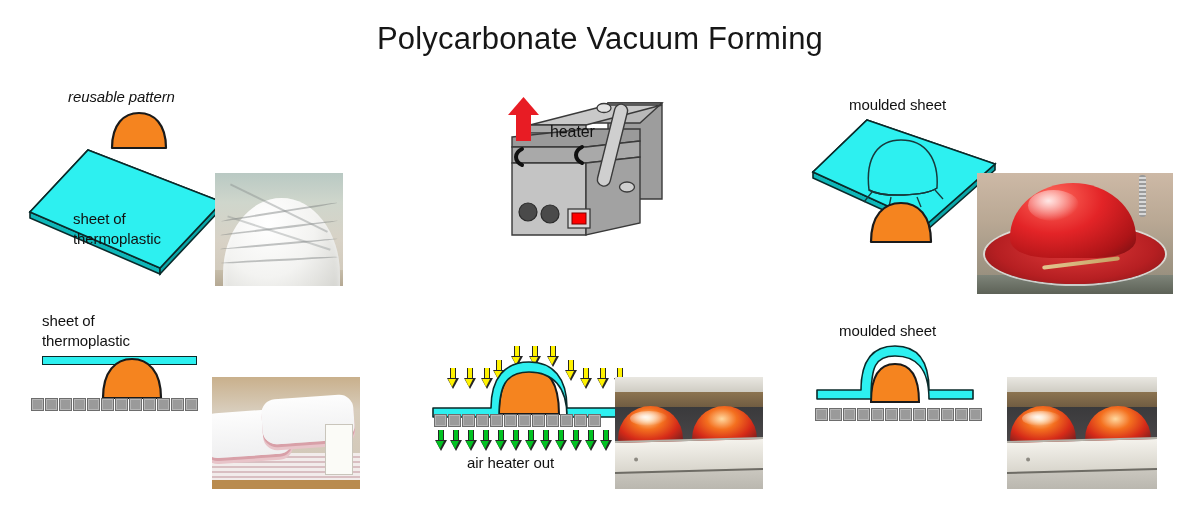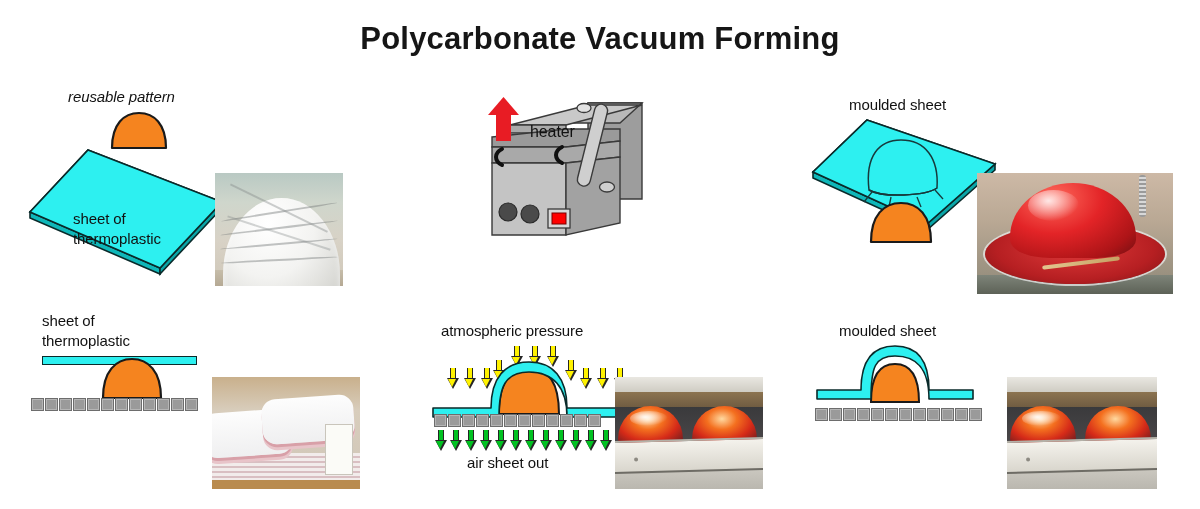--- a/index.html
+++ b/index.html
@@ -20,21 +20,21 @@
     color: #111111;
     white-space: pre;
     letter-spacing: -0.1px;
   }
   #page-title {
     position: absolute;
     left: 0; top: 21px;
     width: 1200px;
     text-align: center;
     font-size: 31px;
-    font-weight: 700;
+    font-weight: 400;
     letter-spacing: 0.2px;
     color: #161616;
   }
 
   
   .cyan-bar {
     background: #2df0f0;
     border: 1.5px solid #0a2a2a;
     box-sizing: border-box;
   }
@@ -206,21 +206,21 @@
   <i class="tbl"></i>
   <i class="dome"></i>
   <i class="rib" style="top:34%; transform:rotate(-9deg);"></i>
   <i class="rib" style="top:48%; transform:rotate(-7deg);"></i>
   <i class="rib" style="top:62%; transform:rotate(-5deg);"></i>
   <i class="rib" style="top:76%; transform:rotate(-3deg);"></i>
   <i style="left:8%; top:30%; width:84%; height:2px; background:rgba(130,135,135,.4); transform:rotate(26deg);"></i>
   <i style="left:8%; top:52%; width:84%; height:2px; background:rgba(130,135,135,.35); transform:rotate(18deg);"></i>
 </div>
 
-<div class="abs" style="left:470px; top:95px; width:185px; height:150px;">
+<div class="abs" style="left:490px; top:95px; width:185px; height:150px;">
 
   <svg width="185" height="150" viewBox="0 0 185 150">
 
     <polygon points="118,8 172,8 172,104 118,104" fill="#9d9d9d" stroke="#3a3a3a" stroke-width="1.4"></polygon>
     <polygon points="118,8 172,8 150,28 96,28" fill="#b8b8b8" stroke="#3a3a3a" stroke-width="1.4"></polygon>
 
     <polygon points="40,30 118,10 172,10 96,30" fill="#c9c9c9" stroke="#3a3a3a" stroke-width="1.4"></polygon>
     <polygon points="40,30 96,30 96,38 40,38" fill="#aaaaaa" stroke="#3a3a3a" stroke-width="1.4"></polygon>
 
     <polygon points="22,42 96,34 150,34 150,46 96,52 22,52" fill="#9a9a9a" stroke="#3a3a3a" stroke-width="1.4"></polygon>
@@ -317,21 +317,20 @@
 <div class="photo ph3" style="left:212px; top:377px; width:148px; height:112px;">
   <i class="stack"></i>
   <i class="sheetA"></i>
   <i class="sheetB"></i>
   <i class="tag"></i>
   <i class="wood"></i>
 </div>
 
 <div class="abs" style="left:425px; top:322px; width:215px; height:130px;">
 
-  <div class="label abs" style="left:16px; top:0px;">atmospheric pressure</div>
 
   <div>
     <div class="arrow-down yellow" style="left:86px; top:24px;">
         <span class="shaft">
           <i></i>
         </span>
         <span class="head"></span>
       </div>
     <div class="arrow-down yellow" style="left:104px; top:24px;">
         <span class="shaft">
@@ -492,21 +491,21 @@
         <span class="head"></span>
       </div>
     <div class="arrow-down green" style="left:175px; top:108px;">
         <span class="shaft">
           <i></i>
         </span>
         <span class="head"></span>
       </div>
   </div>
 
-  <div class="label abs" style="left:42px; top:132px;">air sheet out</div>
+  <div class="label abs" style="left:42px; top:132px;">air heater out</div>
 </div>
 
 <div class="photo phm hot" style="left:615px; top:377px; width:148px; height:112px;">
   <i class="topbar"></i>
   <i class="wood"></i>
   <i class="cavity"></i>
   <i class="domeL"></i>
   <i class="domeR"></i>
   <i class="gloss2"></i>
   <i class="floor"></i>

